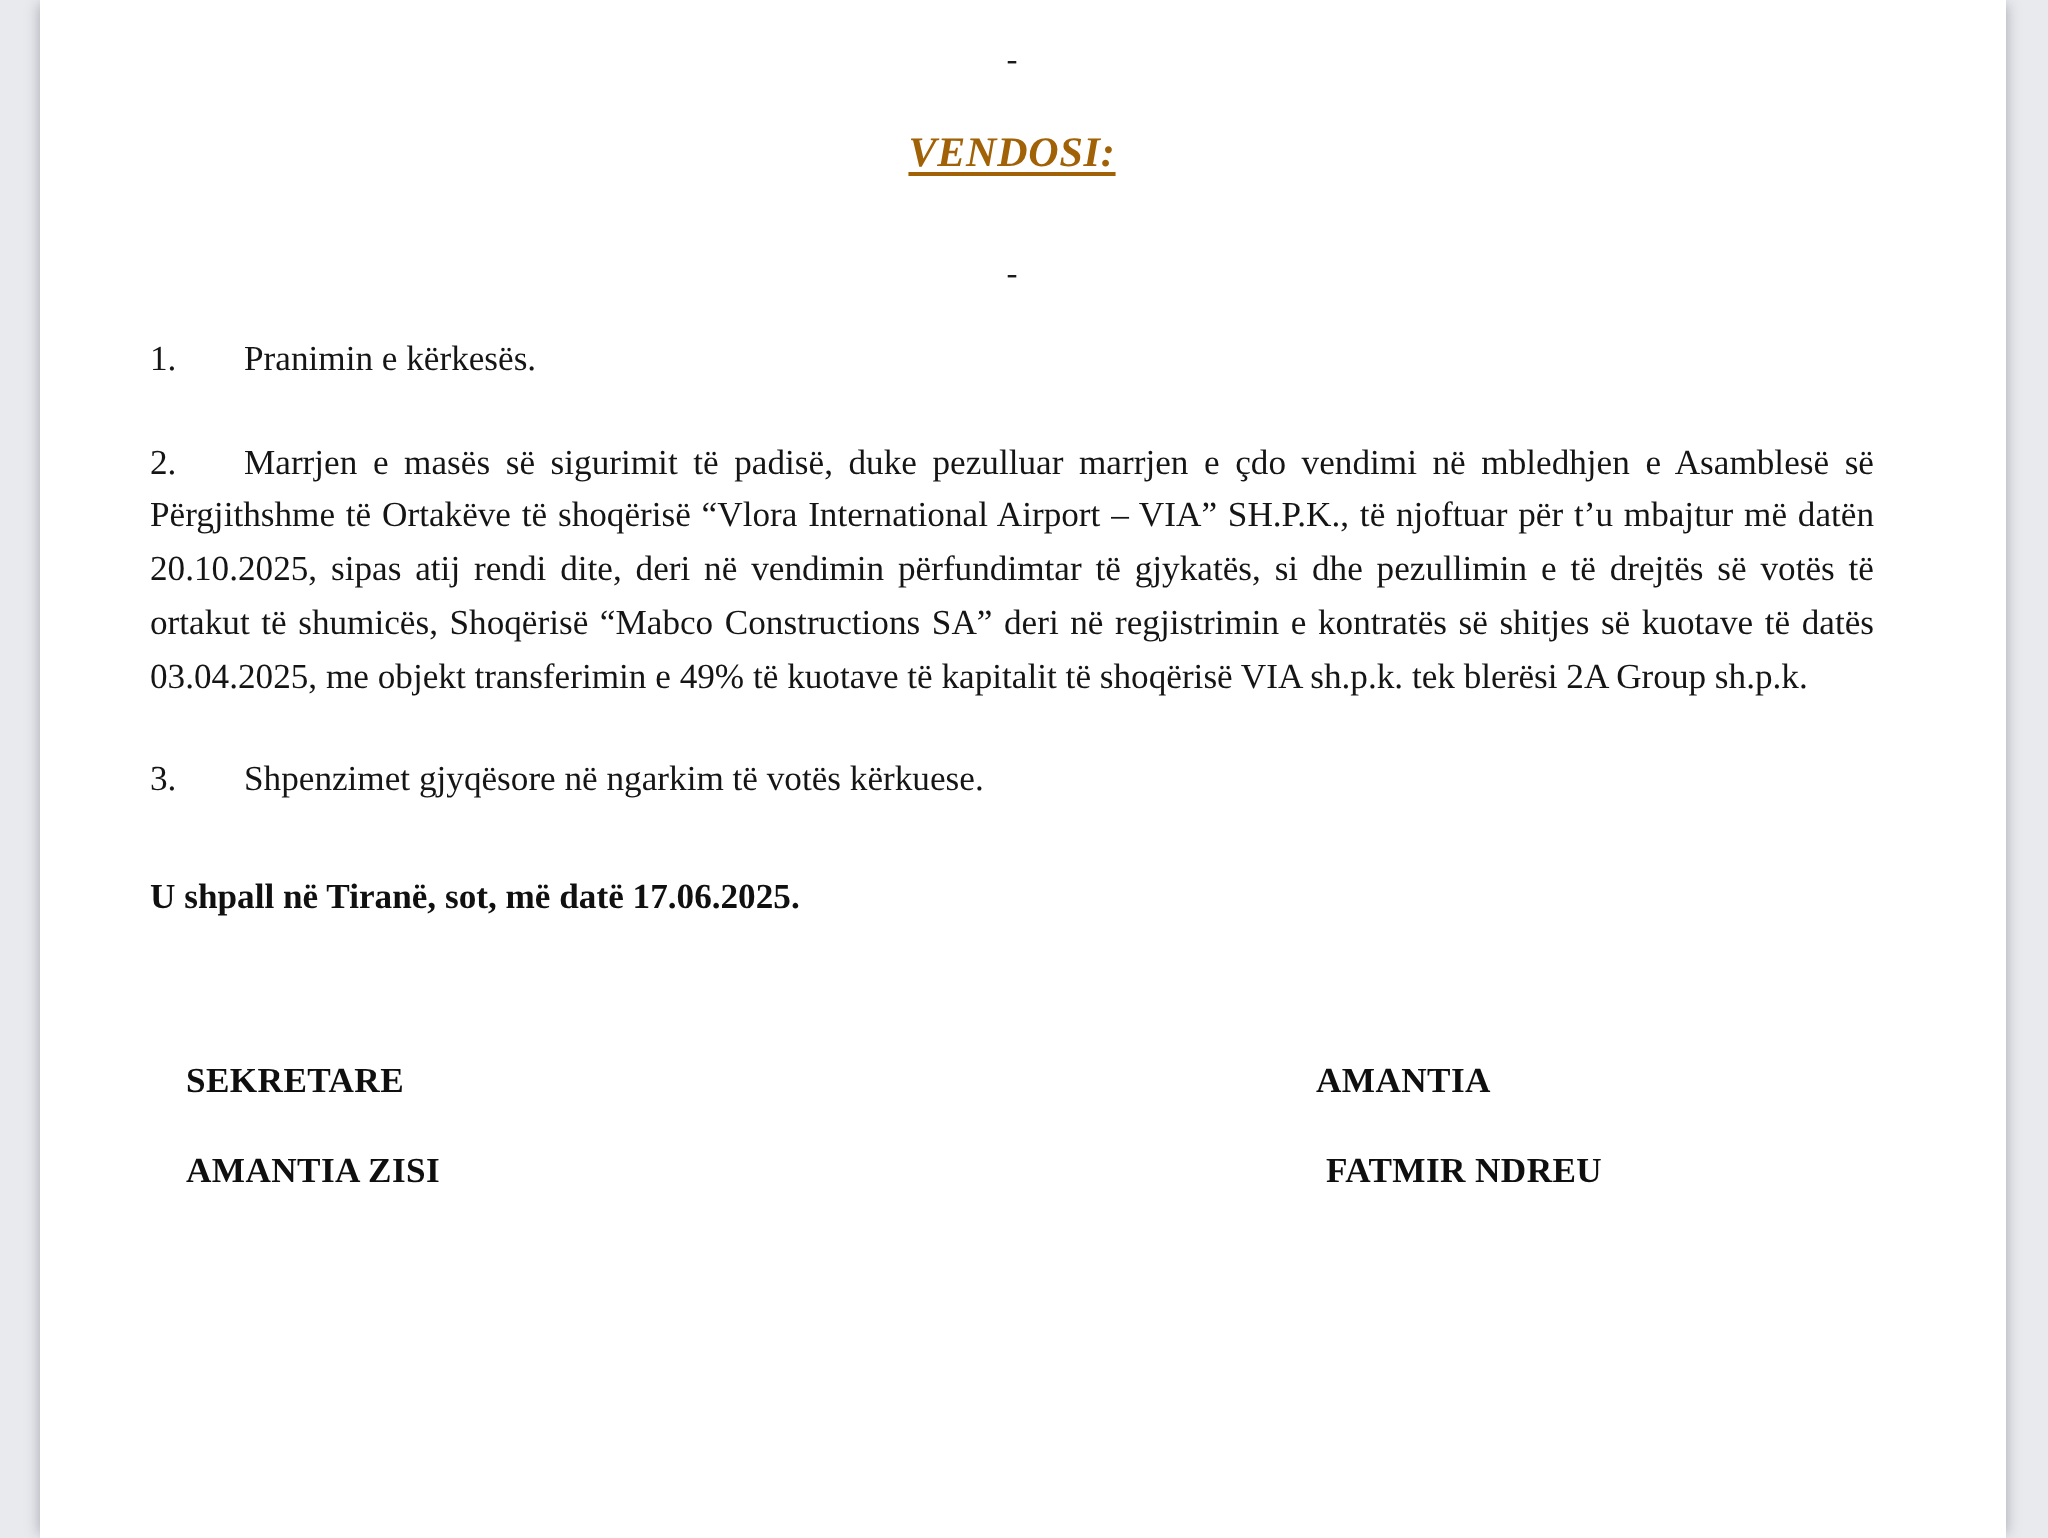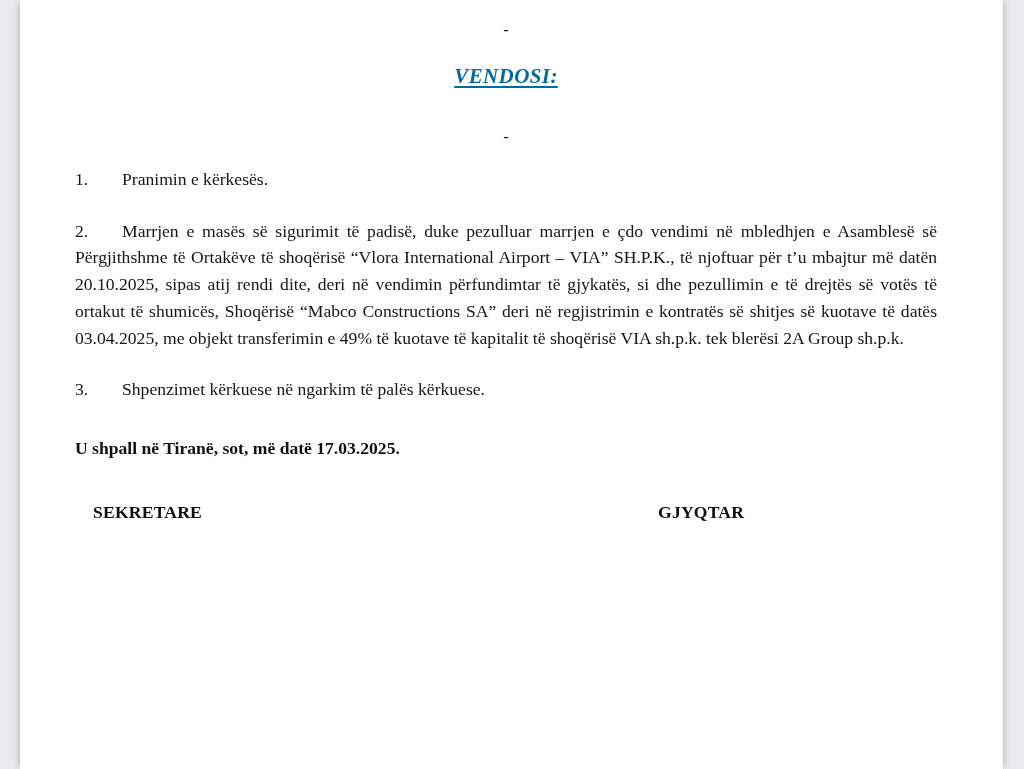--- a/index.html
+++ b/index.html
@@ -57,21 +57,21 @@
   .dash-below { margin-top: 40px; }
 
   .doc-title {
     margin-top: 25px;
     text-align: center;
     font-size: 21px;
     font-weight: bold;
     font-style: italic;
     text-decoration: underline;
     text-underline-offset: 3px;
-    color: #0369a1;
+    color: #a16207;
     letter-spacing: 0.4px;
   }
 
   .item {
     margin-top: 25px;
     font-size: 17.6px;
     line-height: 1.52;
     color: #151515;
     text-align: justify;
     text-justify: inter-word;
@@ -88,21 +88,21 @@
   .declare {
     margin-top: 32px;
     font-size: 17.6px;
     font-weight: bold;
     color: #101010;
     line-height: 1.5;
   }
 
   
   .sig-block {
-    margin-top: 40px;
+    margin-top: 68px;
     position: relative;
     width: 100%;
   }
   .sig-row {
     position: relative;
     height: 45px;
   }
   .sig-left {
     position: absolute;
     left: 18px;
@@ -147,29 +147,33 @@
 
         <p class="item item-1">
           <span class="num">1.</span><span>Pranimin e kërkesës.</span>
         </p>
 
         <p class="item">
           <span class="num">2.</span><span>Marrjen e masës së sigurimit të padisë, duke pezulluar marrjen e çdo vendimi në mbledhjen e Asamblesë së Përgjithshme të Ortakëve të shoqërisë “Vlora International Airport – VIA” SH.P.K., të njoftuar për t’u mbajtur më datën 20.10.2025, sipas atij rendi dite, deri në vendimin përfundimtar të gjykatës, si dhe pezullimin e të drejtës së votës të ortakut të shumicës, Shoqërisë “Mabco Constructions SA” deri në regjistrimin e kontratës së shitjes së kuotave të datës 03.04.2025, me objekt transferimin e 49% të kuotave të kapitalit të shoqërisë VIA sh.p.k. tek blerësi 2A Group sh.p.k.</span>
         </p>
 
         <p class="item">
-          <span class="num">3.</span><span>Shpenzimet kërkuese në ngarkim të palës kërkuese.</span>
+          <span class="num">3.</span><span>Shpenzimet gjyqësore në ngarkim të votës kërkuese.</span>
         </p>
 
 
-        <div class="declare">U shpall në Tiranë, sot, më datë 17.03.2025.</div>
+        <div class="declare">U shpall në Tiranë, sot, më datë 17.06.2025.</div>
 
         <div class="sig-block">
           <div class="sig-row">
             <span class="sig-left">SEKRETARE</span>
-            <span class="sig-right-role">GJYQTAR</span>
+            <span class="sig-right-role">AMANTIA</span>
+          </div>
+          <div class="sig-row">
+            <span class="sig-left">AMANTIA ZISI</span>
+            <span class="sig-right-name">FATMIR NDREU</span>
           </div>
         </div>
 
       </div>
     </div>
   </div>
 </div>
 
 </body></html>

